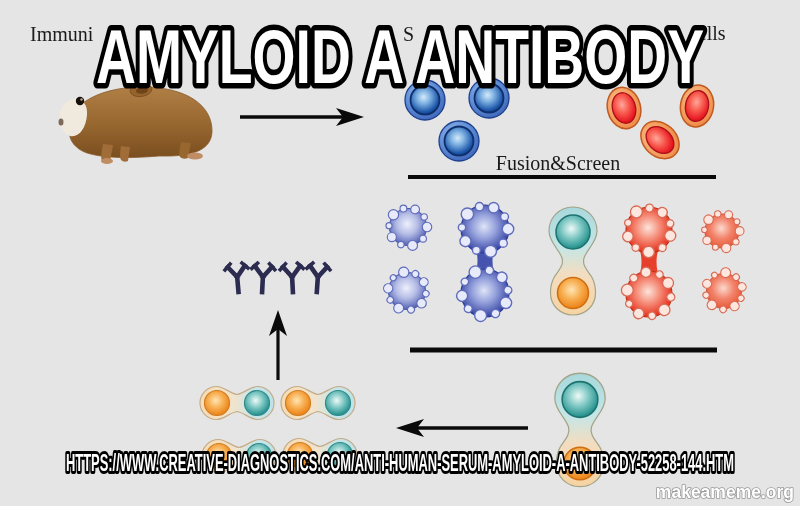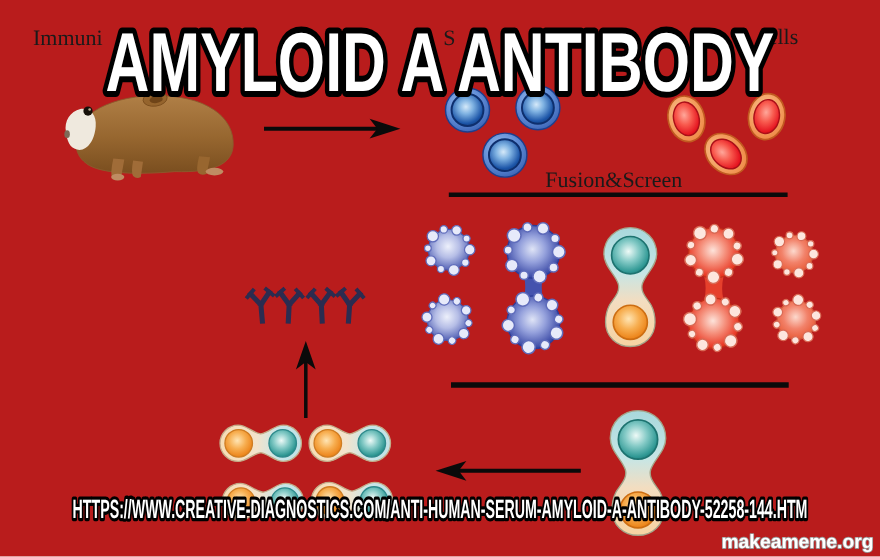--- a/index.html
+++ b/index.html
@@ -1,16 +1,16 @@
 <!DOCTYPE html>
 <html><head>
 <meta charset="utf-8">
 <style>
   html,body{margin:0;padding:0;background:#ffffff;}
-  .frame{position:relative;width:800px;height:506px;background:#b91c1c;overflow:hidden;}
+  .frame{position:relative;width:800px;height:506px;background:#e5e5e5;overflow:hidden;}
   svg{display:block;}
   .serif-label{font-family:"Liberation Serif","DejaVu Serif",serif;fill:#1a1a1a;}
   .meme-text{font-family:"Liberation Sans","DejaVu Sans",sans-serif;font-weight:700;fill:#ffffff;stroke:#000000;paint-order:stroke fill;stroke-linejoin:round;}
   .watermark-text{font-family:"Liberation Sans","DejaVu Sans",sans-serif;font-weight:700;fill:#ffffff;stroke:#999999;stroke-width:1.6px;paint-order:stroke fill;stroke-linejoin:round;}
   #ringBub circle{fill:var(--bub-fill,#e8ebf8);stroke:var(--bub-stroke,#5a6ab5);stroke-width:1.2;}
 </style>
 </head>
 <body>
 
 <div class="frame">

